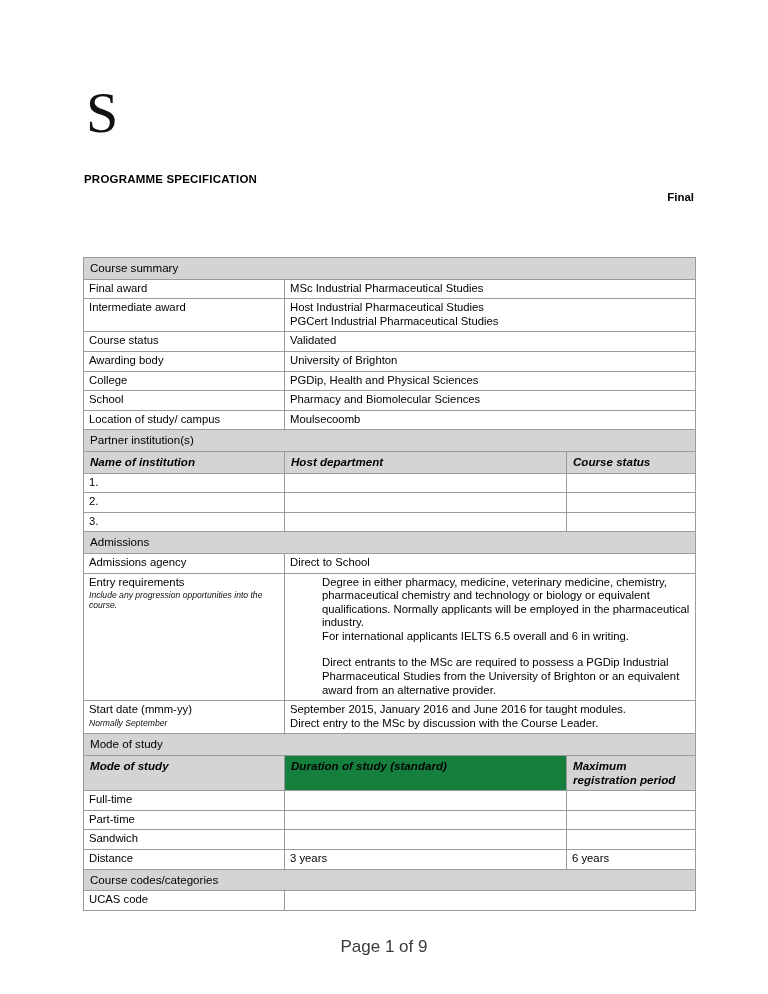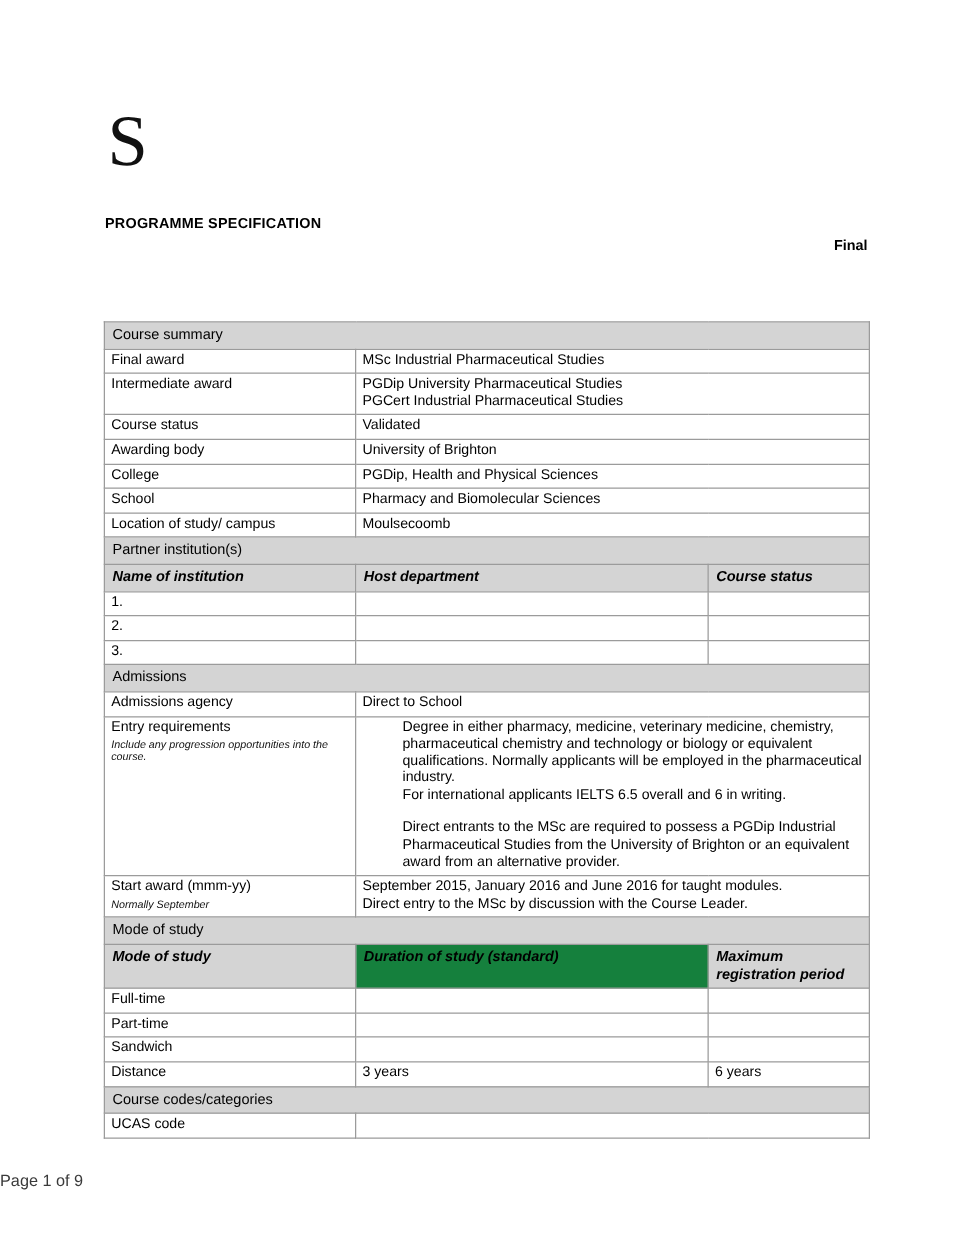--- a/index.html
+++ b/index.html
@@ -100,22 +100,22 @@
   
   #tbl-part    { top: 220px; }
   #tbl-main    { top: 257px; }
 
   
   .footer {
     position: absolute;
     left: 0;
     right: 0;
     top: 937px;
-    text-align: left;
-    font-size: 13px;
+    text-align: center;
+    font-size: 17px;
     color: #3a3a3a;
   }
 </style>
 </head>
 <body style="color: rgb(0, 0, 0);">
 
 <div class="page">
 
   <div class="logo-wrap">
     <div class="logo-letter">S</div>
@@ -138,21 +138,21 @@
       </tr>
 
       <tr>
         <td style="border-color: rgb(155, 155, 155);">Final award</td>
         <td colspan="2" style="border-color: rgb(155, 155, 155);">MSc Industrial Pharmaceutical Studies</td>
       </tr>
 
       <tr>
         <td style="border-color: rgb(155, 155, 155);">Intermediate award</td>
         <td colspan="2" class="cell-lines" style="border-color: rgb(155, 155, 155);">
-          <p>PGDip University Pharmaceutical Studies</p>
+          <p>Host Industrial Pharmaceutical Studies</p>
           <p>PGCert Industrial Pharmaceutical Studies</p>
         </td>
       </tr>
 
       <tr>
         <td style="border-color: rgb(155, 155, 155);">Course status</td>
         <td colspan="2" style="border-color: rgb(155, 155, 155);">Validated</td>
       </tr>
       <tr>
         <td style="border-color: rgb(155, 155, 155);">Awarding body</td>
@@ -209,21 +209,21 @@
         </td>
         <td colspan="2" class="cell-lines" style="border-color: rgb(155, 155, 155); padding-left: 37px;">
           <p>Degree in either pharmacy, medicine, veterinary medicine, chemistry, pharmaceutical chemistry and technology or biology or equivalent qualifications.  Normally applicants will be employed in the pharmaceutical industry.</p>
           <p>For international applicants IELTS 6.5 overall and 6 in writing.</p>
           <p class="gap">&nbsp;</p>
           <p>Direct entrants to the MSc are required to possess a PGDip Industrial Pharmaceutical Studies from the University of Brighton or an equivalent award from an alternative provider.</p>
         </td>
       </tr>
       <tr>
         <td style="border-color: rgb(155, 155, 155);">
-          <span>Start award (mmm-yy)</span>
+          <span>Start date (mmm-yy)</span>
           <span class="note">Normally September</span>
         </td>
         <td colspan="2" class="cell-lines" style="border-color: rgb(155, 155, 155);">
           <p>September 2015, January 2016 and June 2016 for taught modules.</p>
           <p>Direct entry to the MSc by discussion with the Course Leader.</p>
         </td>
       </tr>
 
       <tr class="sect shade" style="background-color: rgb(212, 212, 212);">
         <td colspan="3" style="background-color: rgb(212, 212, 212); border-color: rgb(155, 155, 155);">Mode of study</td>

